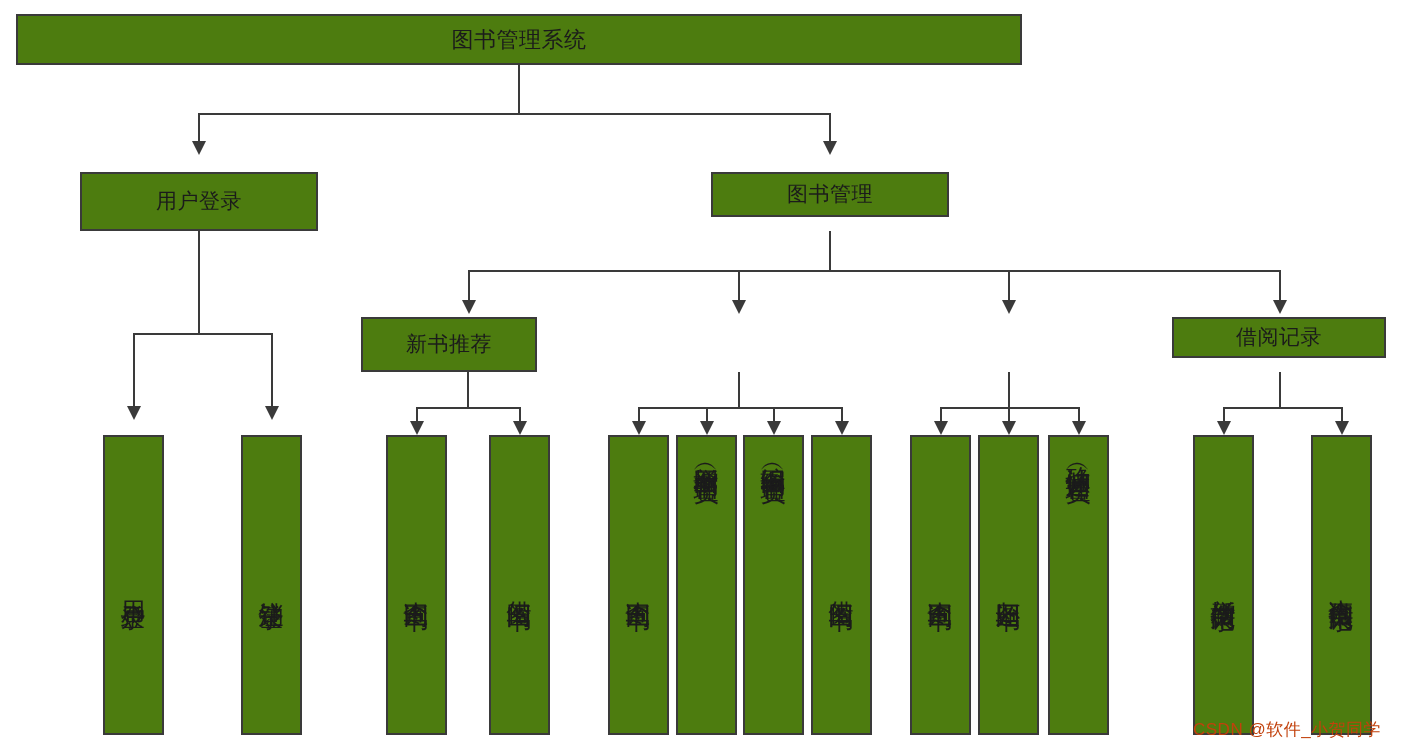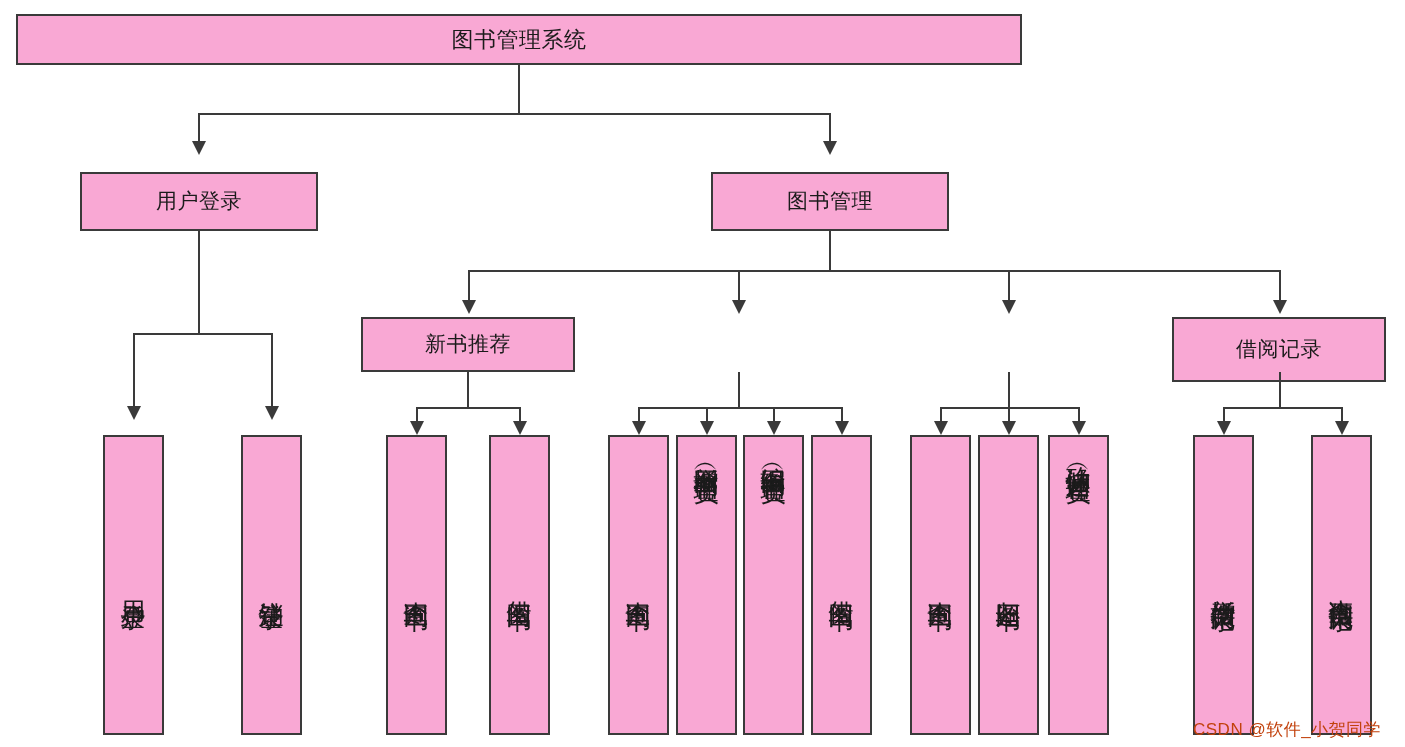--- a/index.html
+++ b/index.html
@@ -12,21 +12,21 @@
     position:relative;
     width:1405px;
     height:747px;
     background:#ffffff;
     overflow:hidden;
   }
   
   .node{
     position:absolute;
     box-sizing:border-box;
-    background:#f9a8d4;
+    background:#4d7c0f;
     border:2px solid #3a3a3a;
     display:flex;
     align-items:center;
     justify-content:center;
   }
   .node .label{
     color:#1b1b1b;
     line-height:1.05;
     letter-spacing:0.5px;
     white-space:nowrap;
@@ -93,21 +93,21 @@
   <div class="ln h" style="left:198px; top:113px; width:632px;"></div>
 
   <div class="ln v" style="left:198px; top:113px; height:30px;"></div>
   <div class="arrow" style="left:192px; top:141px;"></div>
   <div class="ln v" style="left:829px; top:113px; height:30px;"></div>
   <div class="arrow" style="left:823px; top:141px;"></div>
 
   <div class="node horiz" style="left:80px; top:172px; width:238px; height:59px;">
     <span class="label">用户登录</span>
   </div>
-  <div class="node horiz" style="left:711px; top:172px; width:238px; height:59px;">
+  <div class="node horiz" style="left:711px; top:172px; width:238px; height:45px;">
     <span class="label">图书管理</span>
   </div>
 
   <div class="ln v" style="left:198px; top:231px; height:103px;"></div>
   <div class="ln h" style="left:133px; top:333px; width:139px;"></div>
   <div class="ln v" style="left:133px; top:333px; height:75px;"></div>
   <div class="arrow" style="left:127px; top:406px;"></div>
   <div class="ln v" style="left:271px; top:333px; height:75px;"></div>
   <div class="arrow" style="left:265px; top:406px;"></div>
 
@@ -115,24 +115,24 @@
   <div class="ln h" style="left:468px; top:270px; width:811px;"></div>
   <div class="ln v" style="left:468px; top:270px; height:32px;"></div>
   <div class="arrow" style="left:462px; top:300px;"></div>
   <div class="ln v" style="left:738px; top:270px; height:32px;"></div>
   <div class="arrow" style="left:732px; top:300px;"></div>
   <div class="ln v" style="left:1008px; top:270px; height:32px;"></div>
   <div class="arrow" style="left:1002px; top:300px;"></div>
   <div class="ln v" style="left:1279px; top:270px; height:32px;"></div>
   <div class="arrow" style="left:1273px; top:300px;"></div>
 
-  <div class="node horiz" style="left:361px; top:317px; width:214px; height:55px;">
+  <div class="node horiz" style="left:361px; top:317px; width:176px; height:55px;">
     <span class="label">新书推荐</span>
   </div>
-  <div class="node horiz" style="left:1172px; top:317px; width:214px; height:65px;">
+  <div class="node horiz" style="left:1172px; top:317px; width:214px; height:41px;">
     <span class="label">借阅记录</span>
   </div>
 
   <div class="ln v" style="left:467px; top:372px; height:37px;"></div>
   <div class="ln h" style="left:416px; top:407px; width:104px;"></div>
   <div class="ln v" style="left:416px; top:407px; height:16px;"></div>
   <div class="arrow" style="left:410px; top:421px;"></div>
   <div class="ln v" style="left:519px; top:407px; height:16px;"></div>
   <div class="arrow" style="left:513px; top:421px;"></div>
 

